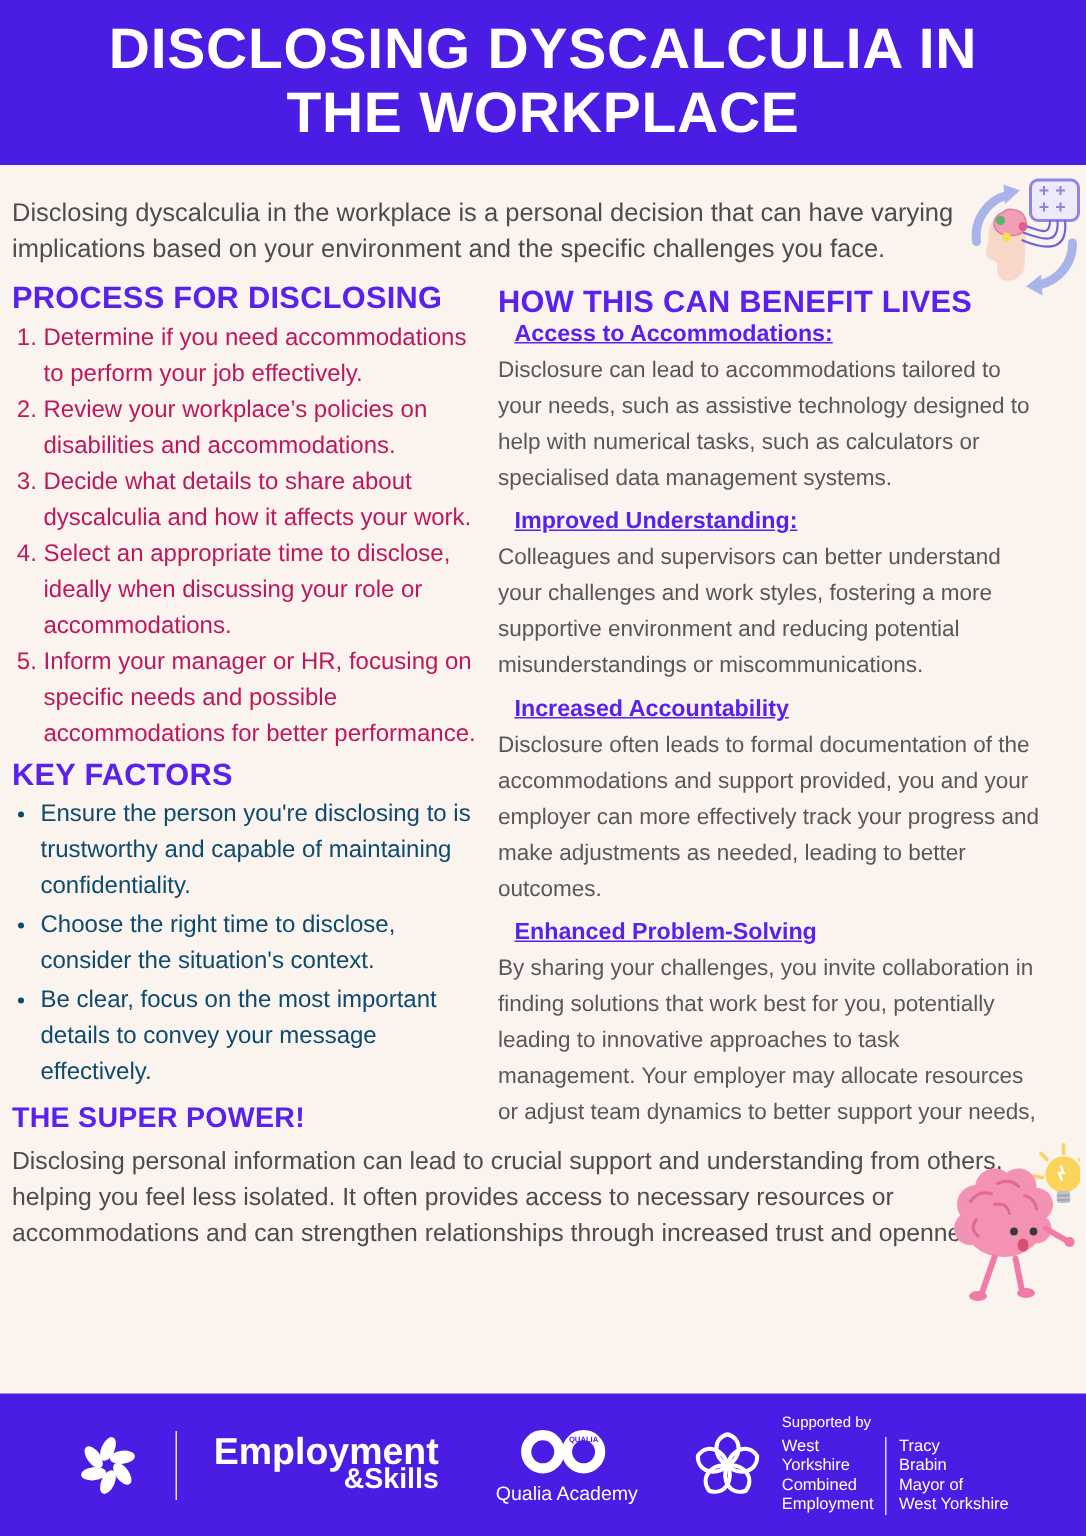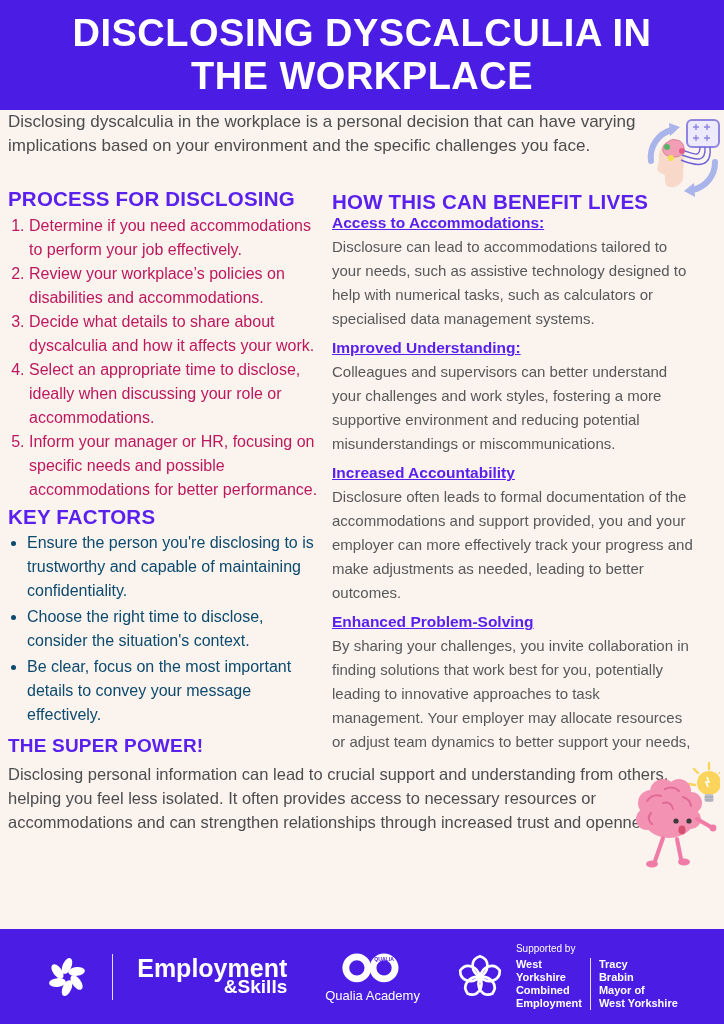--- a/index.html
+++ b/index.html
@@ -14,21 +14,21 @@
   .banner {
     height:110px; background:#4B1CE3; display:flex; flex-direction:column;
     align-items:center; justify-content:center;
   }
   .banner .title-line {
     color:#ffffff; font-size:38px; font-weight:800; letter-spacing:0.5px;
     line-height:1.12; text-align:center;
   }
 
   
-  .intro-row { position:relative; padding:0 10px 2px 8px; min-height:76px; }
+  .intro-row { position:relative; padding:20px 10px 2px 8px; min-height:76px; }
   .intro-text { width:642px; font-size:17px; line-height:24px; color:#4d4d4f; }
   .head-icon { position:absolute; top:4px; right:2px; width:80px; height:90px; }
 
   
   .columns { display:flex; padding:0 8px; align-items:center; }
   .col-left { width:316px; flex:none; }
   .col-right { flex:1; padding-left:8px; }
 
   h2.section-heading {
     color:#5A21EE; font-size:20.5px; font-weight:800; letter-spacing:0.2px;
@@ -41,21 +41,21 @@
   ol.steps li { margin:0; }
   ul.factors { margin:2px 0 0 0; padding-left:19px; font-size:16px; line-height:24px; color:#0c4a6e; }
   ul.factors li { margin:0 0 2px 0; }
 
   .super-heading {
     color:#5A21EE; font-size:19px; font-weight:800; margin-top:8px; letter-spacing:0.2px;
   }
 
   .benefit-title {
     color:#5A21EE; font-size:15.5px; font-weight:700; text-decoration:underline;
-    margin:8px 0 3px 0;
+    margin:8px 0 3px 11px;
   }
   .benefit-block:first-of-type .benefit-title { margin-top:0; }
   .benefit-body { font-size:15px; line-height:24px; color:#58585A; max-width:362px; }
 
   
   .closing { padding:5px 8px 0 8px; font-size:16.5px; line-height:24px; color:#4d4d4f; }
 
   
   .brain-character { position:absolute; right:4px; bottom:152px; width:95px; height:112px; }
 
@@ -70,21 +70,21 @@
   .v-divider { width:1px; height:46px; background:rgba(255,255,255,0.85); }
   .es-wordmark { text-align:right; line-height:0.95; }
   .es-line1 { font-size:25px; font-weight:800; }
   .es-line2 { font-size:19px; font-weight:800; margin-top:-2px; }
   .qualia-block { display:flex; flex-direction:column; align-items:center; gap:4px; margin-left:14px; }
   .qualia-label { font-size:13px; color:#fff; }
   .wyca-group { display:flex; align-items:center; gap:10px; margin-left:10px; }
   .wyca-textcol { display:flex; flex-direction:column; }
   .supported-by { font-size:10px; color:#fff; margin-bottom:4px; }
   .wyca-cols { display:flex; align-items:center; gap:8px; }
-  .wyca-lines, .mayor-lines { font-size:11px; font-weight:700; line-height:1.18; }
+  .wyca-lines, .mayor-lines { font-size:11px; font-weight:400; line-height:1.18; }
   .wyca-vline { width:1px; align-self:stretch; background:rgba(255,255,255,0.85); }
 </style>
 </head>
 <body>
 
 <div class="page">
 
   <div class="banner">
     <div class="title-line">DISCLOSING DYSCALCULIA IN</div>
     <div class="title-line">THE WORKPLACE</div>

